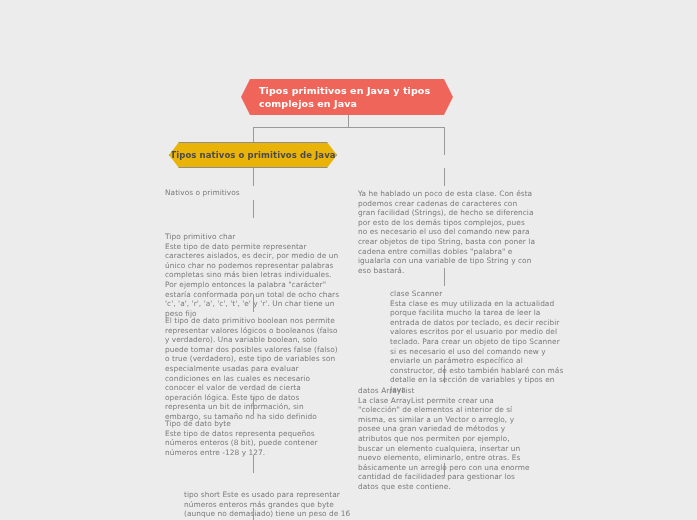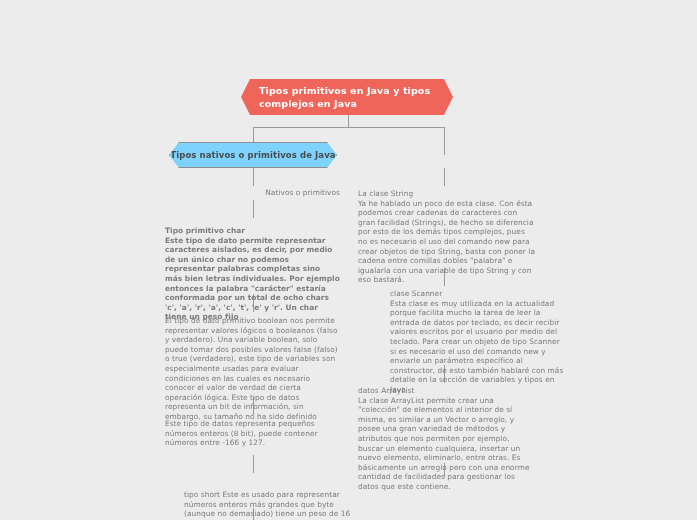--- a/index.html
+++ b/index.html
@@ -47,21 +47,21 @@
     padding: 6px 14px 0 18px;
     -webkit-clip-path: polygon(0 50%, 9px 0, calc(100% - 9px) 0, 100% 50%, calc(100% - 9px) 100%, 9px 100%);
     clip-path: polygon(0 50%, 9px 0, calc(100% - 9px) 0, 100% 50%, calc(100% - 9px) 100%, 9px 100%);
     letter-spacing: .1px;
   }
 
   
   .branch-node {
     position: absolute;
     height: 26px;
-    background: #7dd3fc;
+    background: #eab308;
     border: 1px solid #8e8e8e;
     box-sizing: border-box;
     display: flex;
     align-items: center;
     justify-content: center;
     font-size: 8.5px;
     font-weight: bold;
     color: #4a4a4a;
     -webkit-clip-path: polygon(0 50%, 10px 0, calc(100% - 10px) 0, 100% 50%, calc(100% - 10px) 100%, 10px 100%);
     clip-path: polygon(0 50%, 10px 0, calc(100% - 10px) 0, 100% 50%, calc(100% - 10px) 100%, 10px 100%);
@@ -80,21 +80,21 @@
     letter-spacing: .05px;
   }
   .leaf .leaf-title {
     display: block;
     white-space: pre-wrap;
   }
   .leaf .leaf-body {
     display: block;
     white-space: pre-wrap;
   }
-  .leaf.centered { text-align: right; }
+  .leaf.centered { text-align: left; }
   .col-left  { left: 165px; width: 175px; }
   .col-right { left: 358px; width: 177px; }
 </style>
 </head>
 <body>
 
 <div id="canvas">
 
   <div id="root-node">Tipos primitivos en Java y tipos complejos en Java</div>
 
@@ -118,40 +118,40 @@
   <div class="line vline" style="left:444px; top:168px; height:18px;"></div>
   <div class="line vline" style="left:444px; top:268px; height:18px;"></div>
   <div class="line vline" style="left:444px; top:365px; height:18px;"></div>
   <div class="line vline" style="left:444px; top:463px; height:14px;"></div>
 
   <div class="leaf col-left centered" style="top:188px;">
     <span class="leaf-title">Nativos o primitivos</span>
     <span class="leaf-body"></span>
   </div>
 
-  <div class="leaf col-left" style="top:226px;font-weight:bold;">
+  <div class="leaf col-left" style="top:232px;">
     <span class="leaf-title">Tipo primitivo char</span>
     <span class="leaf-body">Este tipo de dato permite representar caracteres aislados, es decir, por medio de un único char no podemos representar palabras completas sino más bien letras individuales. Por ejemplo entonces la palabra "carácter" estaría conformada por un total de ocho chars 'c', 'a', 'r', 'a', 'c', 't', 'e' y 'r'. Un char tiene un peso fijo</span>
   </div>
 
   <div class="leaf col-left" style="top:316px;">
     <span class="leaf-body">El tipo de dato primitivo boolean nos permite representar valores lógicos o booleanos (falso y verdadero). Una variable boolean, solo puede tomar dos posibles valores false (falso) o true (verdadero), este tipo de variables son especialmente usadas para evaluar condiciones en las cuales es necesario conocer el valor de verdad de cierta operación lógica. Este tipo de datos representa un bit de información, sin embargo, su tamaño no ha sido definido</span>
   </div>
 
   <div class="leaf col-left" style="top:419px;">
-    <span class="leaf-body">Este tipo de datos representa pequeños números enteros (8 bit), puede contener números entre -166 y 127.</span>
+    <span class="leaf-title">Tipo de dato byte</span>
+    <span class="leaf-body">Este tipo de datos representa pequeños números enteros (8 bit), puede contener números entre -128 y 127.</span>
   </div>
 
   <div class="leaf col-left" style="top:490px;margin-left:19px;">
     <span class="leaf-title">tipo short Este es usado para representar números enteros más grandes que byte (aunque no demasiado) tiene un peso de 16 bit y varía entre -32768 y 32767</span>
     <span class="leaf-body"></span>
   </div>
 
   <div class="leaf col-right" style="top:189px;">
-    <span class="leaf-title">La clase String</span>
     <span class="leaf-body">Ya he hablado un poco de esta clase. Con ésta podemos crear cadenas de caracteres con gran facilidad (Strings), de hecho se diferencia por esto de los demás tipos complejos, pues no es necesario el uso del comando new para crear objetos de tipo String, basta con poner la cadena entre comillas dobles "palabra" e igualarla con una variable de tipo String y con eso bastará.</span>
   </div>
 
   <div class="leaf col-right" style="top:289px;margin-left:32px;">
     <span class="leaf-title">clase Scanner</span>
     <span class="leaf-body">Esta clase es muy utilizada en la actualidad porque facilita mucho la tarea de leer la entrada de datos por teclado, es decir recibir valores escritos por el usuario por medio del teclado. Para crear un objeto de tipo Scanner si es necesario el uso del comando new y enviarle un parámetro específico al constructor, de esto también hablaré con más detalle en la sección de variables y tipos en Java</span>
   </div>
 
   <div class="leaf col-right" style="top:386px;">
     <span class="leaf-title">datos ArrayList</span>

